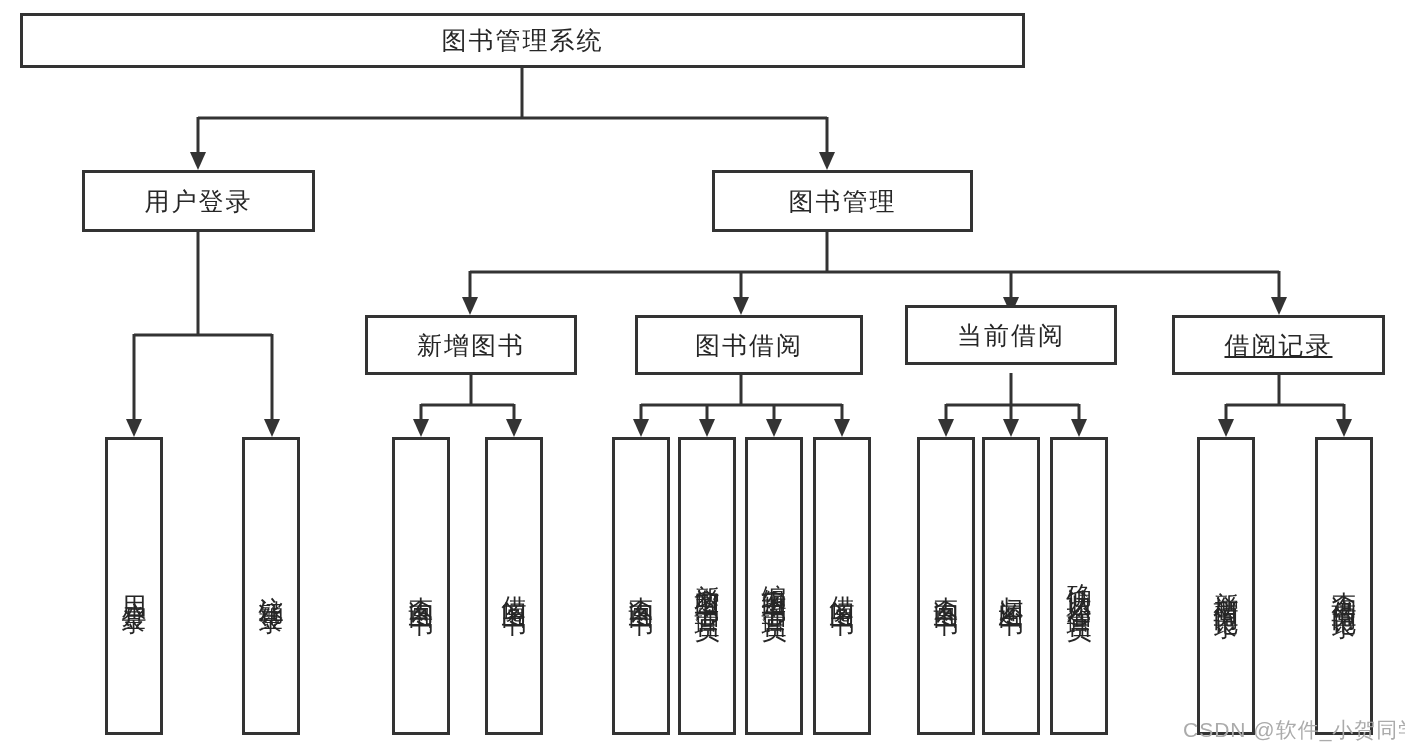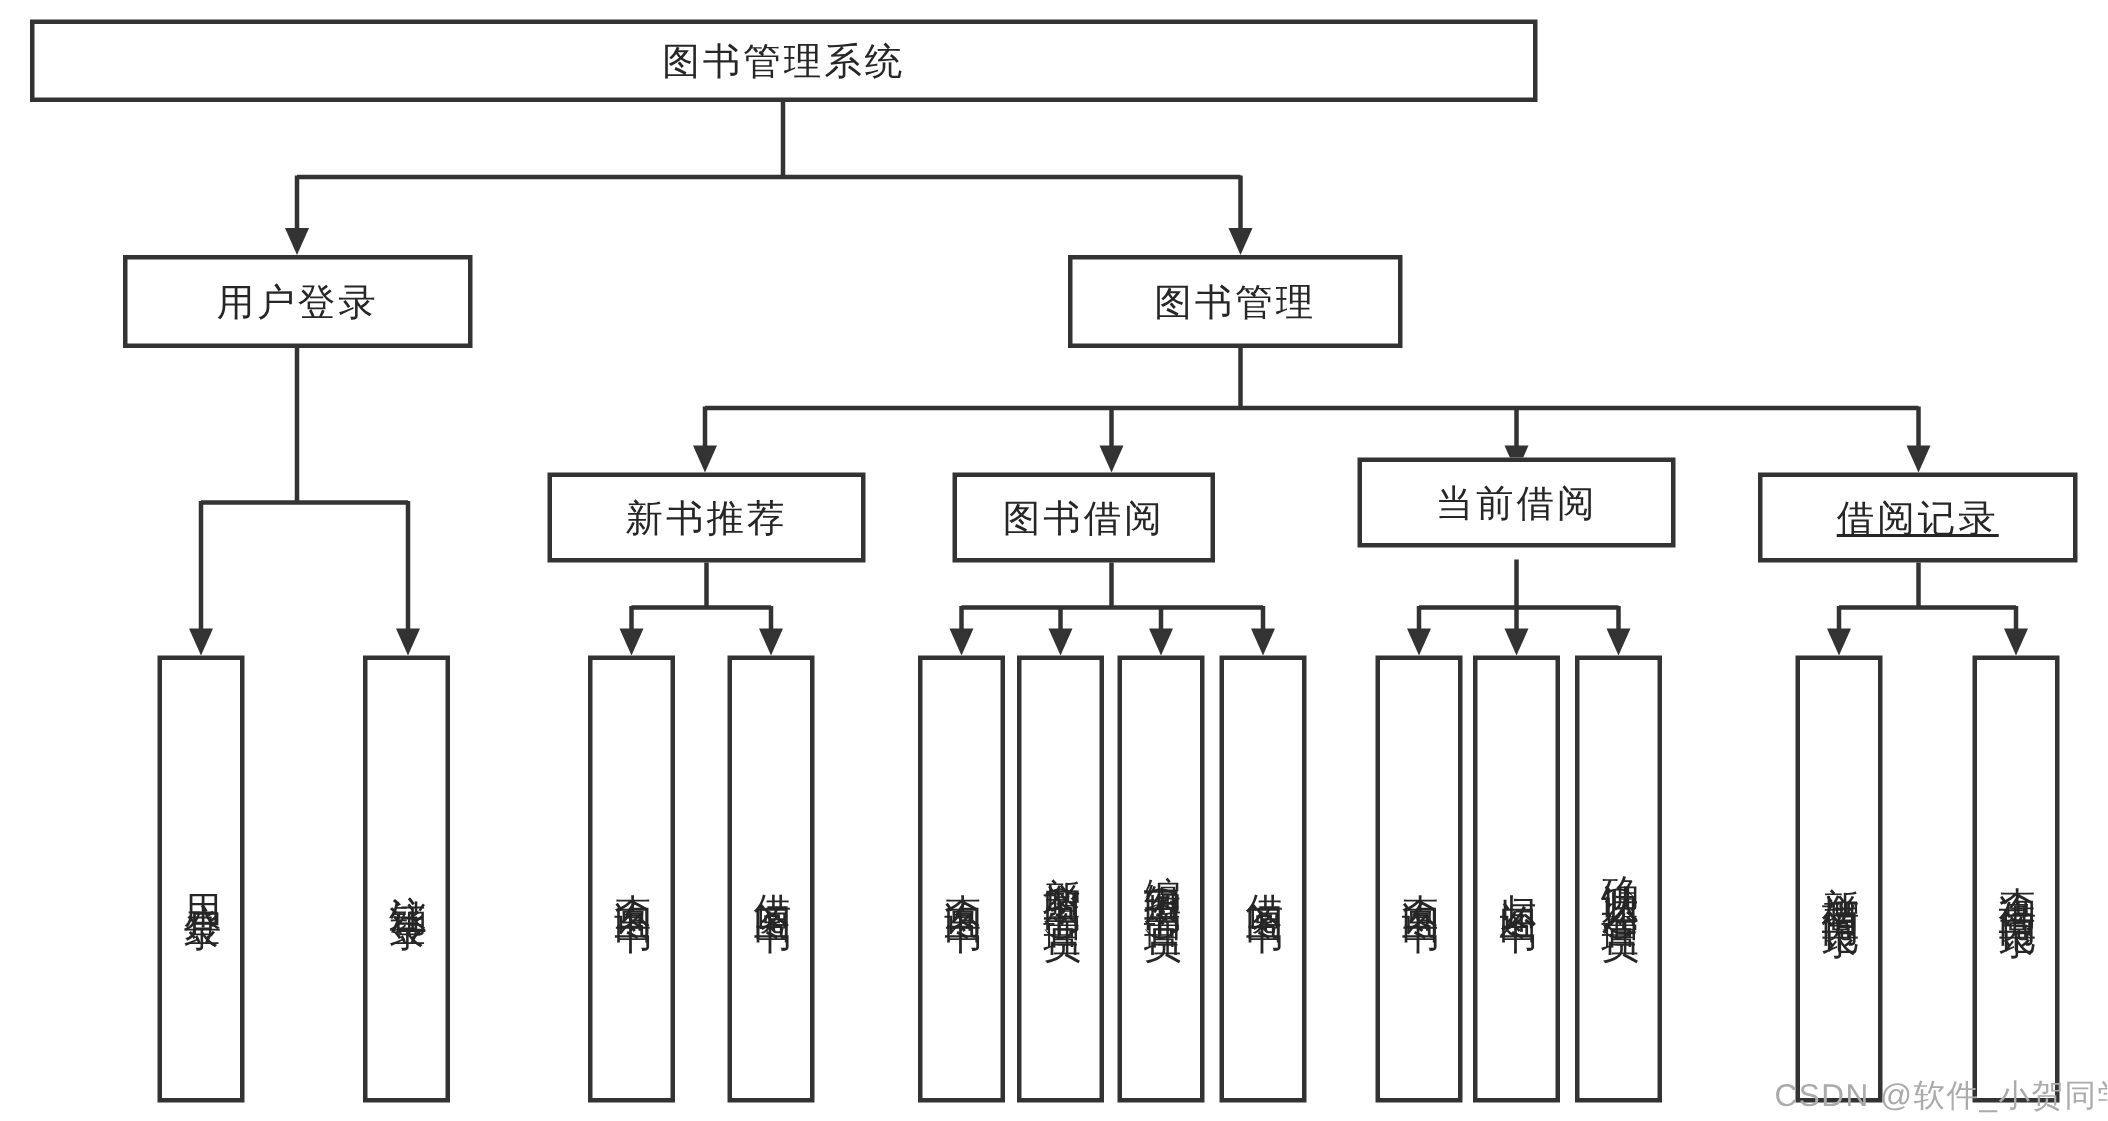--- a/index.html
+++ b/index.html
@@ -41,24 +41,24 @@
     text-orientation: mixed;
     font-size: 25px;
     letter-spacing: 5px;
     line-height: 1;
     white-space: nowrap;
   }
   
   .n-root           { left: 20px;   top: 13px;  width: 1005px; height: 55px; }
   
   .n-user-login     { left: 82px;   top: 170px; width: 233px;  height: 62px; }
-  .n-book-mgmt     { left: 712px;  top: 170px; width: 223px;  height: 62px; font-family: Liberation Mono, monospace; }
+  .n-book-mgmt     { left: 712px;  top: 170px; width: 261px;  height: 62px; font-family: Liberation Mono, monospace; }
   
   .n-new-book-rec   { left: 365px;  top: 315px; width: 212px;  height: 60px; }
-  .n-book-borrow    { left: 635px;  top: 315px; width: 175px;  height: 60px; }
+  .n-book-borrow    { left: 635px;  top: 315px; width: 228px;  height: 60px; }
   .n-current-borrow { left: 905px;  top: 305px; width: 212px;  height: 60px; }
   .n-borrow-records { left: 1172px; top: 315px; width: 213px;  height: 60px; text-decoration: underline; }
   
   .vnode            { top: 437px; width: 58px; height: 298px; }
   .lf-1  { left: 105px; }
   .lf-2  { left: 242px; }
   .lf-3  { left: 392px; }
   .lf-4  { left: 485px; }
   .lf-5  { left: 612px; }
   .lf-6  { left: 678px; }
@@ -156,21 +156,21 @@
   </div>
 
   <div class="node n-user-login">
     <span class="lbl">用户登录</span>
   </div>
   <div class="node n-book-mgmt">
     <span class="lbl">图书管理</span>
   </div>
 
   <div class="node n-new-book-rec">
-    <span class="lbl">新书推荐</span>
+    <span class="lbl">新增图书</span>
   </div>
   <div class="node n-book-borrow">
     <span class="lbl">图书借阅</span>
   </div>
   <div class="node n-current-borrow">
     <span class="lbl">当前借阅</span>
   </div>
   <div class="node n-borrow-records">
     <span class="lbl">借阅记录</span>
   </div>

